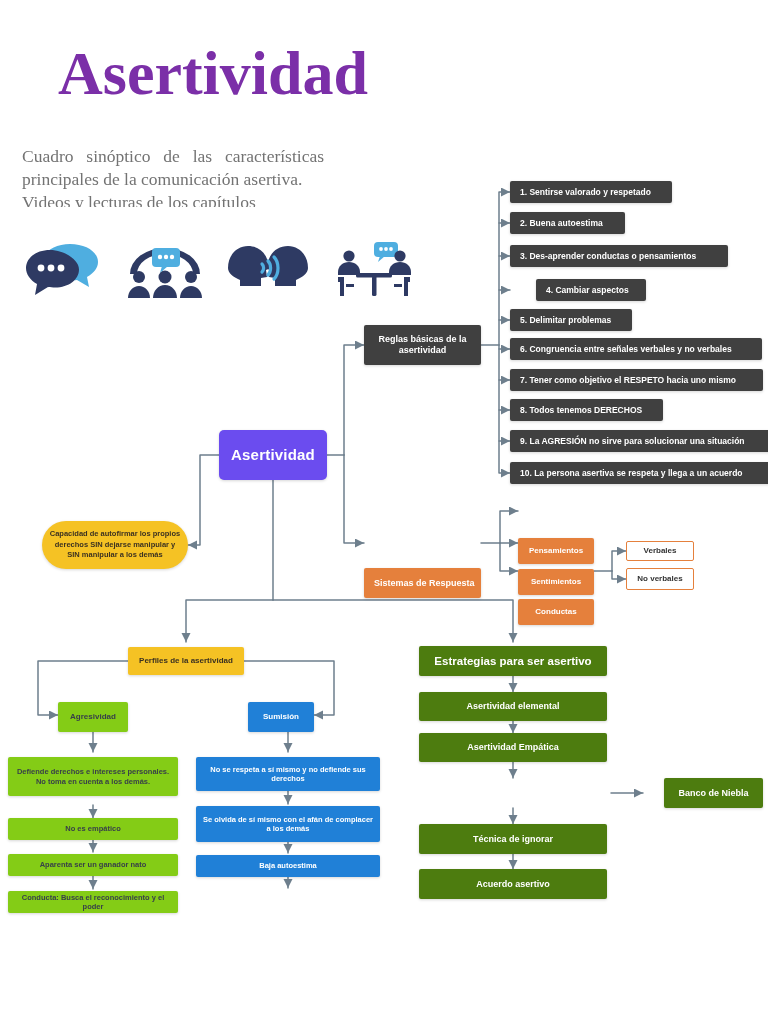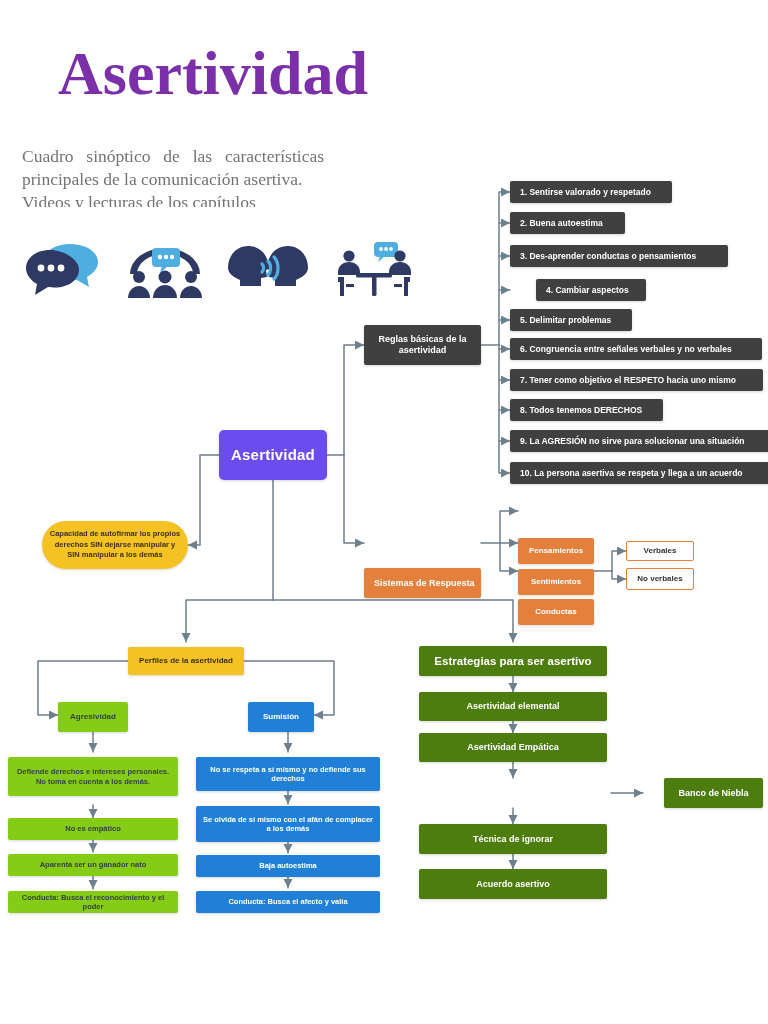--- a/index.html
+++ b/index.html
@@ -253,21 +253,20 @@
   <div class="node grey n-small" style="left:58px; top:702px; width:70px; height:30px;">Agresividad</div>
   <div class="node grey n-leaf" style="left:8px; top:757px; width:170px; height:39px;">Defiende derechos e intereses personales. No toma en cuenta a los demás.</div>
   <div class="node grey n-leaf" style="left:8px; top:818px; width:170px; height:22px;">No es empático</div>
   <div class="node grey n-leaf" style="left:8px; top:854px; width:170px; height:22px;">Aparenta ser un ganador nato</div>
   <div class="node grey n-leaf" style="left:8px; top:891px; width:170px; height:22px;">Conducta: Busca el reconocimiento y el poder</div>
 
   <div class="node blue n-small" style="left:248px; top:702px; width:66px; height:30px;">Sumisión</div>
   <div class="node blue n-leaf" style="left:196px; top:757px; width:184px; height:34px;">No se respeta a sí mismo y no defiende sus derechos</div>
   <div class="node blue n-leaf" style="left:196px; top:806px; width:184px; height:36px;">Se olvida de sí mismo con el afán de complacer a los demás</div>
   <div class="node blue n-leaf" style="left:196px; top:855px; width:184px; height:22px;">Baja autoestima</div>
-  <div class="node blue n-leaf" style="left:196px; top:891px; width:184px; height:22px;">Conducta: Busca el afecto y valía</div>
 
   <div class="node brown n-strat-head" style="left:419px; top:646px; width:188px; height:30px;">Estrategias para ser asertivo</div>
   <div class="node brown n-strat" style="left:419px; top:692px; width:188px; height:29px;">Asertividad elemental</div>
   <div class="node brown n-strat" style="left:419px; top:733px; width:188px; height:29px;">Asertividad Empática</div>
   <div class="node brown n-strat" style="left:419px; top:824px; width:188px; height:30px;">Técnica de ignorar</div>
   <div class="node brown n-strat" style="left:419px; top:869px; width:188px; height:30px;">Acuerdo asertivo</div>
 
   <div class="node brown n-strat" style="left:616px; top:778px; width:99px; height:30px;margin-left:48px;">Banco de Niebla</div>
 
 </div>

